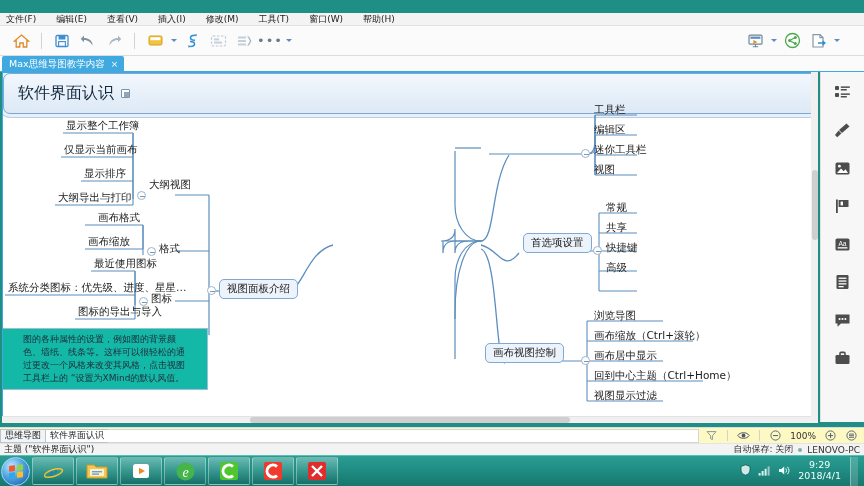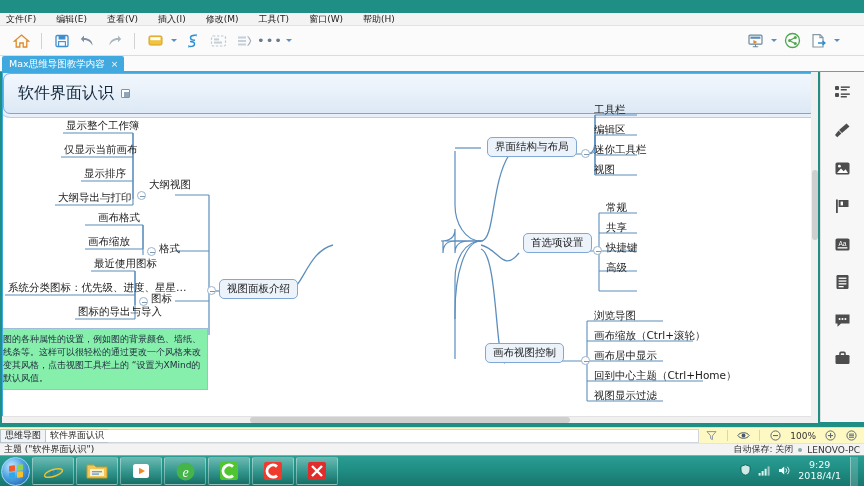--- a/index.html
+++ b/index.html
@@ -108,22 +108,22 @@
 
   svg.links { position:absolute; left:0; top:0; width:816px; height:350px; pointer-events:none; }
   .collapse {
     position:absolute; width:9px; height:9px; border:1px solid #9bb4cc;
     border-radius:50%; background:#fff;
   }
   .collapse::before{ content:""; position:absolute; left:1.5px; top:3.5px; width:5px; height:1px; background:#7e98b0; }
 
   .notebox {
     position:absolute; left:-3px; top:255px; width:208px;
-    border:1px solid #9fbcd8; background:#86efac;
-    font-size:9px; line-height:1.45; color:#20303f; padding:4px 2px;
+    border:1px solid #9fbcd8; background:#14b8a6;
+    font-size:9px; line-height:1.45; color:#20303f; padding:4px 22px;
   }
 
   
   .hscroll { position:absolute; left:2px; top:416px; width:816px; height:7px; background:#f0f0f0; border-top:1px solid #e2e2e2;}
   .hthumb { position:absolute; left:250px; top:416.5px; width:320px; height:6px; background:#cfcfcf; border-radius:3px;}
   .vscroll { position:absolute; left:811px; top:72px; width:7px; height:350px; background:#f0f0f0;}
   .vthumb { position:absolute; left:811.5px; top:170px; width:6px; height:70px; background:#cfcfcf; border-radius:3px;}
 
   
   .rsidebar {
@@ -396,23 +396,20 @@
           <path d="M132 246 L72 246"></path>
           <path d="M132 198 L132 246"></path>
         </g>
       </svg>
 
       <div class="central" style="left:330px; top:146px;">
         <span>软件界面认识</span>
         <span class="mk"></span>
       </div>
 
-      <div class="node boxed" style="left:484px; top:64px;">
-        <span>界面结构与布局</span>
-      </div>
       <div class="collapse" style="left:578px; top:76px;"></div>
       <div class="node underl" style="left:588px; top:30px;"><span>工具栏</span></div>
       <div class="node underl" style="left:588px; top:50px;"><span>编辑区</span></div>
       <div class="node underl" style="left:588px; top:70px;"><span>迷你工具栏</span></div>
       <div class="node underl" style="left:588px; top:90px;"><span>视图</span></div>
 
       <div class="node boxed" style="left:520px; top:160px;">
         <span>首选项设置</span>
       </div>
       <div class="collapse" style="left:590px; top:173px;"></div>

